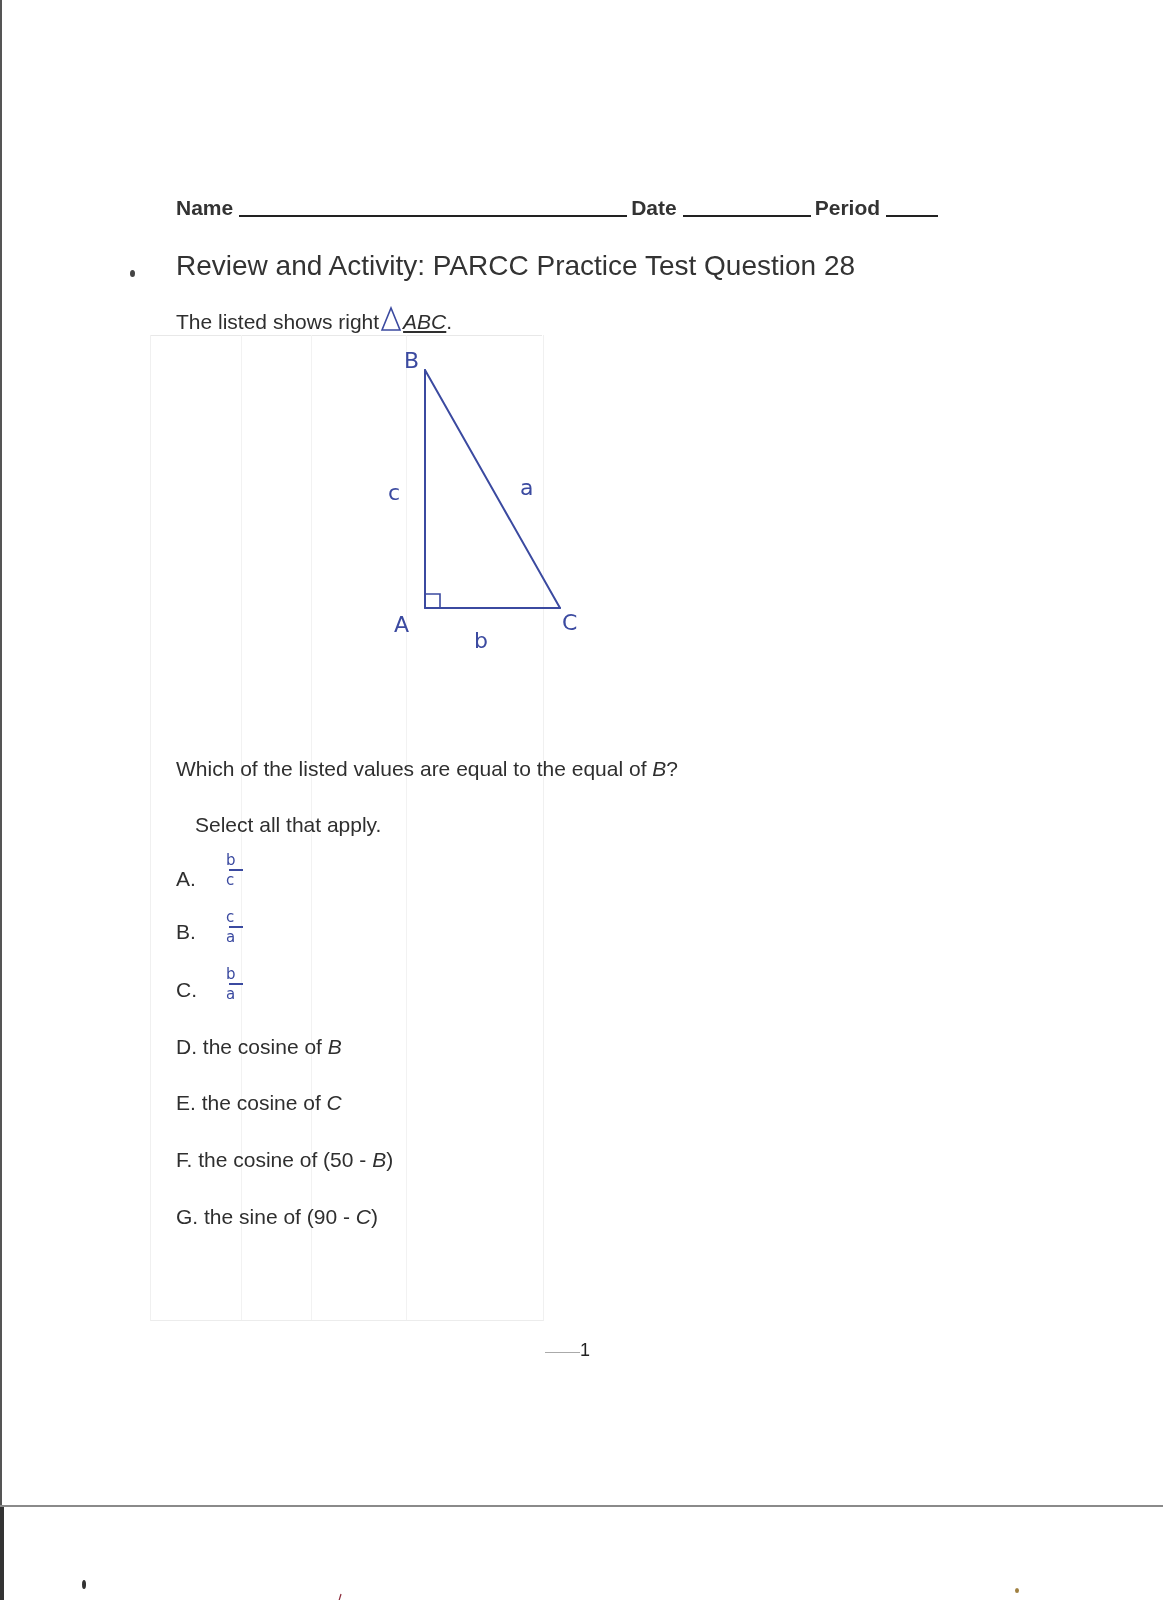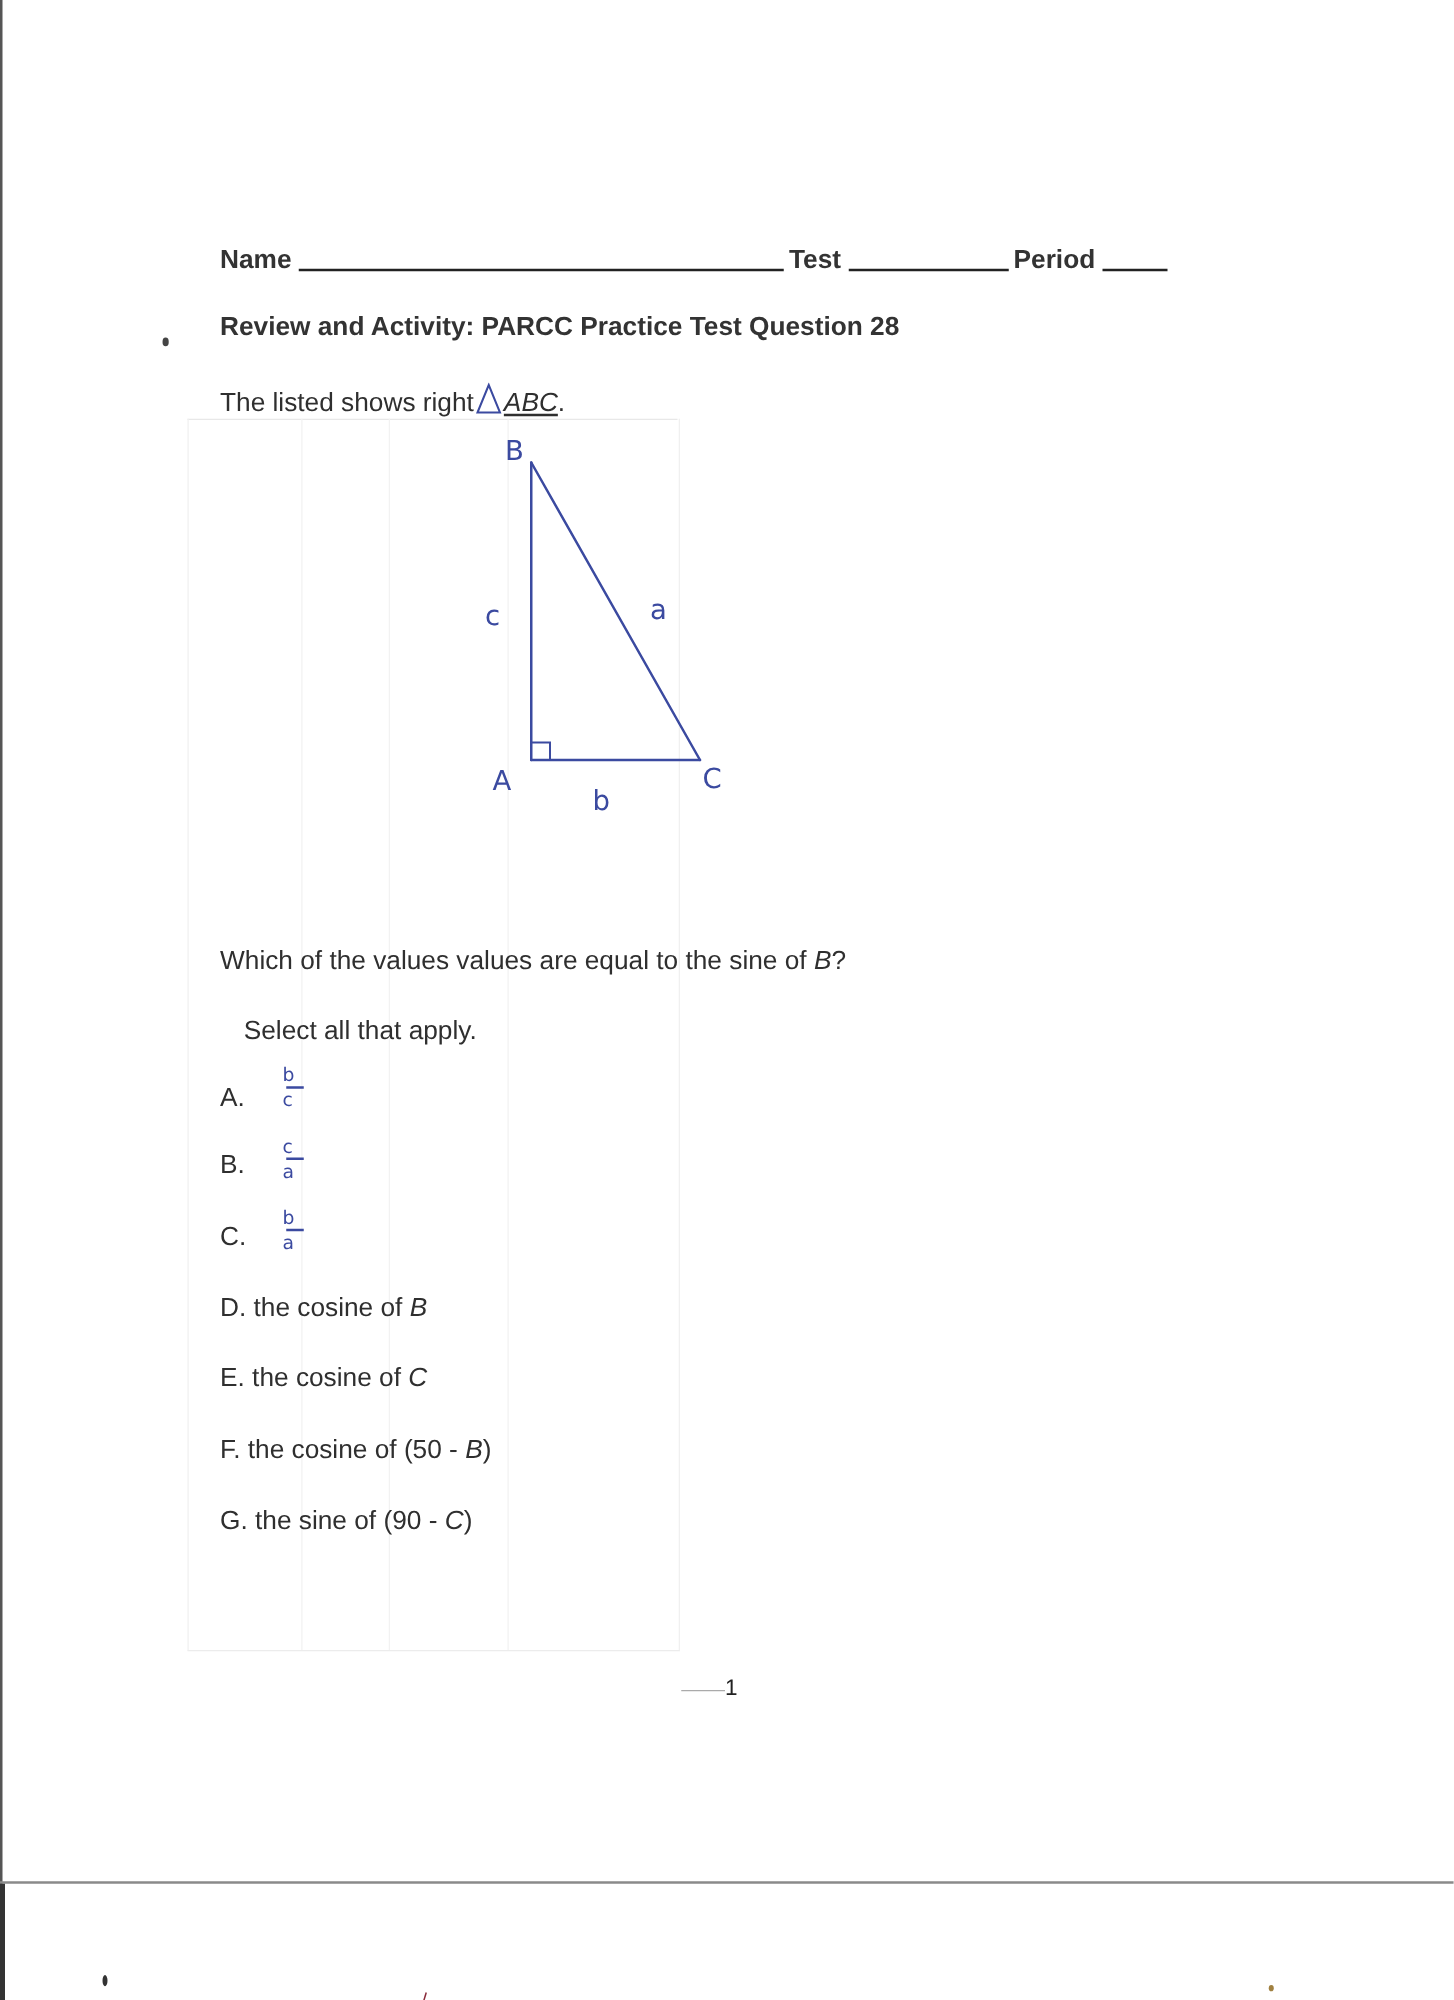--- a/index.html
+++ b/index.html
@@ -17,21 +17,21 @@
     .ghost-table { position: absolute; left: 150px; top: 335px; width: 392px; height: 985px;
       border-left: 1px solid #f0f0f0; border-right: 1px solid #f0f0f0; border-bottom: 1px solid #ececec; }
     .ghost-col { position: absolute; top: 0; bottom: 0; width: 1px; background: #f2f2f2; }
     .ghost-topline { position: absolute; left: 150px; top: 335px; width: 392px; height: 1px; background: #e8e8e8; }
 
     .header-row { position: absolute; left: 176px; top: 193px; width: 810px; font-weight: bold;
       font-size: 21px; color: #333; white-space: nowrap; }
     .header-row .label { display: inline-block; }
     .blank { display: inline-block; border-bottom: 2px solid #222; height: 22px; vertical-align: bottom; margin: 0 4px 3px 6px; }
 
-    .title { position: absolute; left: 176px; top: 250px; font-weight: bold; font-size: 21px; color: #333; }
+    .title { position: absolute; left: 176px; top: 250px; font-weight: normal; font-size: 28px; color: #333; }
 
     .prompt { position: absolute; left: 176px; top: 306px; font-size: 21px; color: #2f2f2f; }
     .prompt .italic { font-style: italic; text-decoration: underline; }
     .hand-tri { display: inline-block; vertical-align: -3px; }
 
     .figure { position: absolute; left: 370px; top: 340px; }
 
     .question { position: absolute; left: 176px; top: 757px; font-size: 21px; color: #2f2f2f; }
     .question .italic { font-style: italic; }
     .instruction { position: absolute; left: 176px; top: 813px; font-size: 21px; color: #2f2f2f; margin-left: 19px; }
@@ -53,21 +53,21 @@
 <div class="left-edge"></div>
 
 <div class="ghost-topline"></div>
 <div class="ghost-table">
   <div class="ghost-col" style="left:90px"></div>
   <div class="ghost-col" style="left:160px"></div>
   <div class="ghost-col" style="left:255px"></div>
 </div>
 
 <div class="header-row">
-  <span class="label">Name</span><span class="blank" style="width:388px"></span><span class="label">Test</span><span class="blank" style="width:128px"></span><span class="label">Period</span><span class="blank" style="width:52px"></span>
+  <span class="label">Name</span><span class="blank" style="width:388px"></span><span class="label">Date</span><span class="blank" style="width:128px"></span><span class="label">Period</span><span class="blank" style="width:52px"></span>
 </div>
 
 <div class="title">Review and Activity: PARCC Practice Test Question 28</div>
 
 <div class="prompt">
   <span>The listed shows right</span><span class="hand-tri"><svg width="24" height="26" viewBox="0 0 24 26">
         <path d="M3 24 L12 2 L21 24 Z" fill="none" stroke="#3b4aa0" stroke-width="1.6"></path>
       </svg></span><span class="italic">ABC</span><span>.</span>
 </div>
 
@@ -84,21 +84,21 @@
       <text x="24" y="292">A</text>
       <text x="192" y="290">C</text>
       <text x="18" y="160">c</text>
       <text x="150" y="155">a</text>
       <text x="104" y="308">b</text>
     </g>
   </svg>
 </div>
 
 <div class="question">
-  <span>Which of the values values are equal to the sine of </span><span class="italic">B</span><span>?</span>
+  <span>Which of the listed values are equal to the equal of </span><span class="italic">B</span><span>?</span>
 </div>
 
 <div class="instruction">Select all that apply.</div>
 
 <div class="choice" style="top:867px">A.</div>
 <div class="frac" style="top:853px">
   <span>b</span><span class="bar"></span><span>c</span>
 </div>
 
 <div class="choice" style="top:920px">B.</div>

